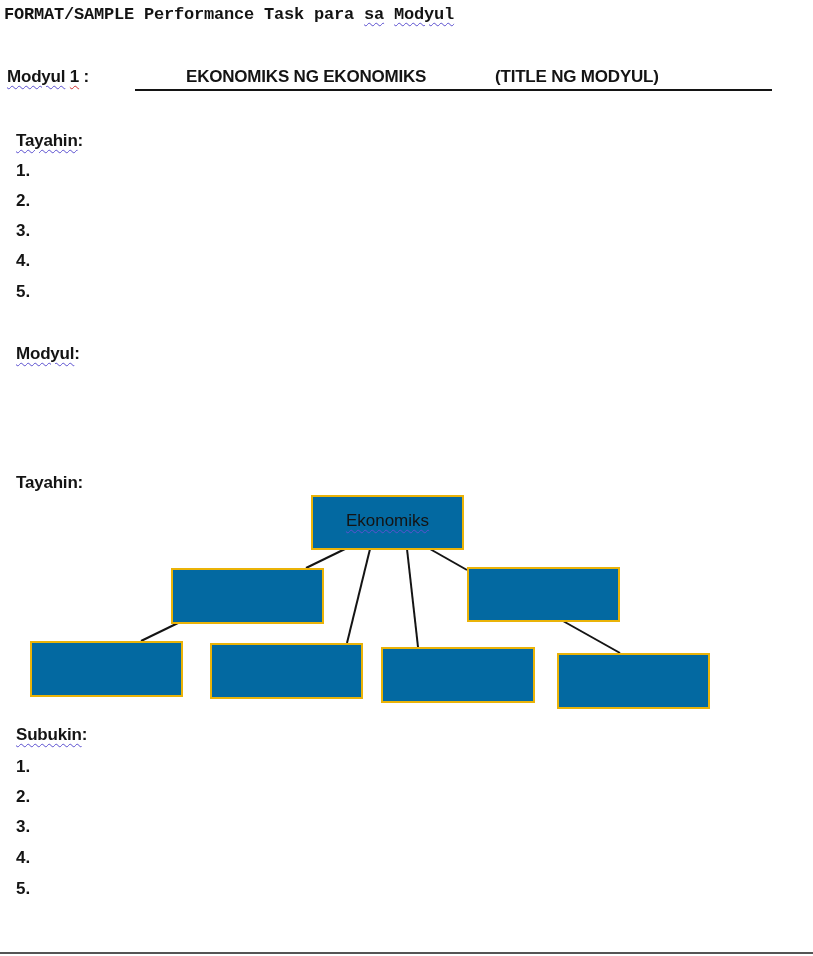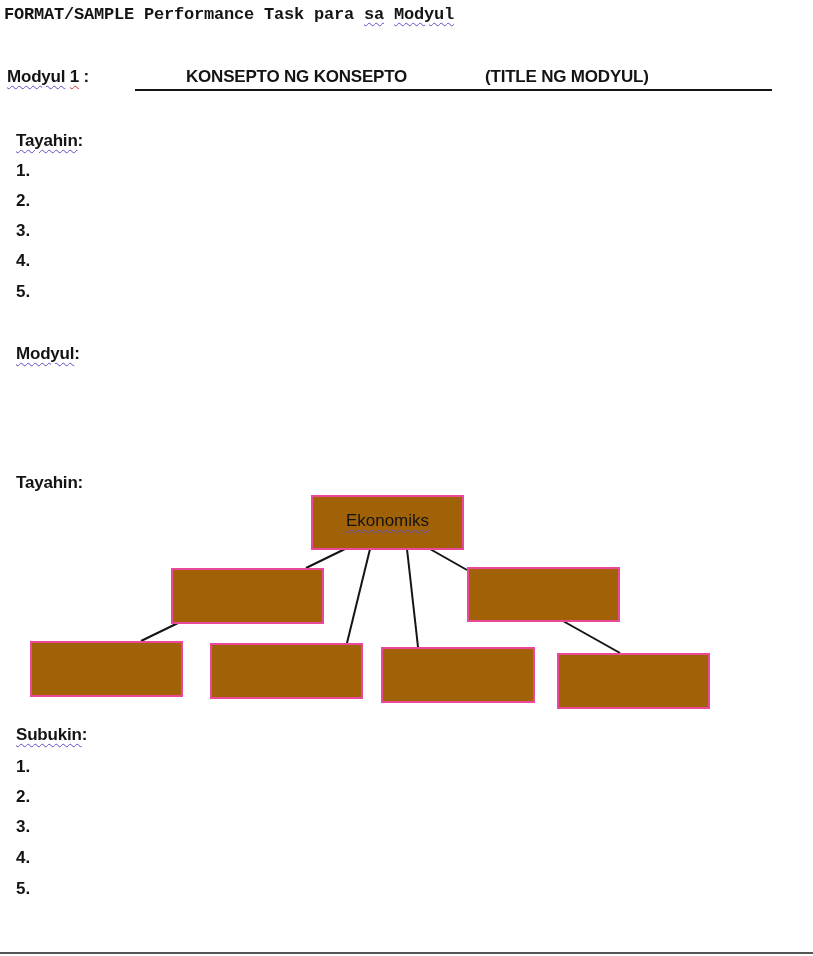--- a/index.html
+++ b/index.html
@@ -41,22 +41,22 @@
       height: 2px;
       background: #141414;
     }
     .list-num {
       font-weight: bold;
       font-size: 17px;
       line-height: 20px;
     }
     .box {
       position: absolute;
-      border: 2px solid #ec4899;
-      background: #a16207;
+      border: 2px solid #eab308;
+      background: #0369a1;
       box-sizing: border-box;
     }
     .root-label {
       position: absolute;
       left: 0; right: 0;
       top: 14px;
       text-align: center;
       font-size: 17px;
       font-weight: normal;
       line-height: 20px;
@@ -74,22 +74,22 @@
       background: #555555;
     }
   </style>
 </head>
 <body>
 
 <div class="abs txt" style="left:4px; top:5px;font-family:Liberation Mono, monospace;"><span>FORMAT/SAMPLE Performance Task para </span><span class="squiggle-blue">sa</span><span> </span><span class="squiggle-blue">Modyul</span></div>
 
 <div class="abs txt" style="left:7px; top:67px;"><span class="squiggle-blue">Modyul</span> <span class="squiggle-red">1</span><span> :</span></div>
 <div class="title-line"></div>
-<div class="abs txt" style="left:186px; top:67px;">KONSEPTO NG KONSEPTO</div>
-<div class="abs txt" style="left:485px; top:67px;text-align:center;">(TITLE NG MODYUL)</div>
+<div class="abs txt" style="left:186px; top:67px;">EKONOMIKS NG EKONOMIKS</div>
+<div class="abs txt" style="left:495px; top:67px;text-align:center;">(TITLE NG MODYUL)</div>
 
 <div class="abs txt" style="left:16px; top:131px;"><span class="squiggle-blue">Tayahin</span><span>:</span></div>
 <div class="abs list-num" style="left:16px; top:161px;">1.</div>
 <div class="abs list-num" style="left:16px; top:191px;">2.</div>
 <div class="abs list-num" style="left:16px; top:221px;">3.</div>
 <div class="abs list-num" style="left:16px; top:251px;">4.</div>
 <div class="abs list-num" style="left:16px; top:282px;">5.</div>
 
 <div class="abs txt" style="left:16px; top:344px;"><span class="squiggle-blue">Modyul</span><span>:</span></div>
 

